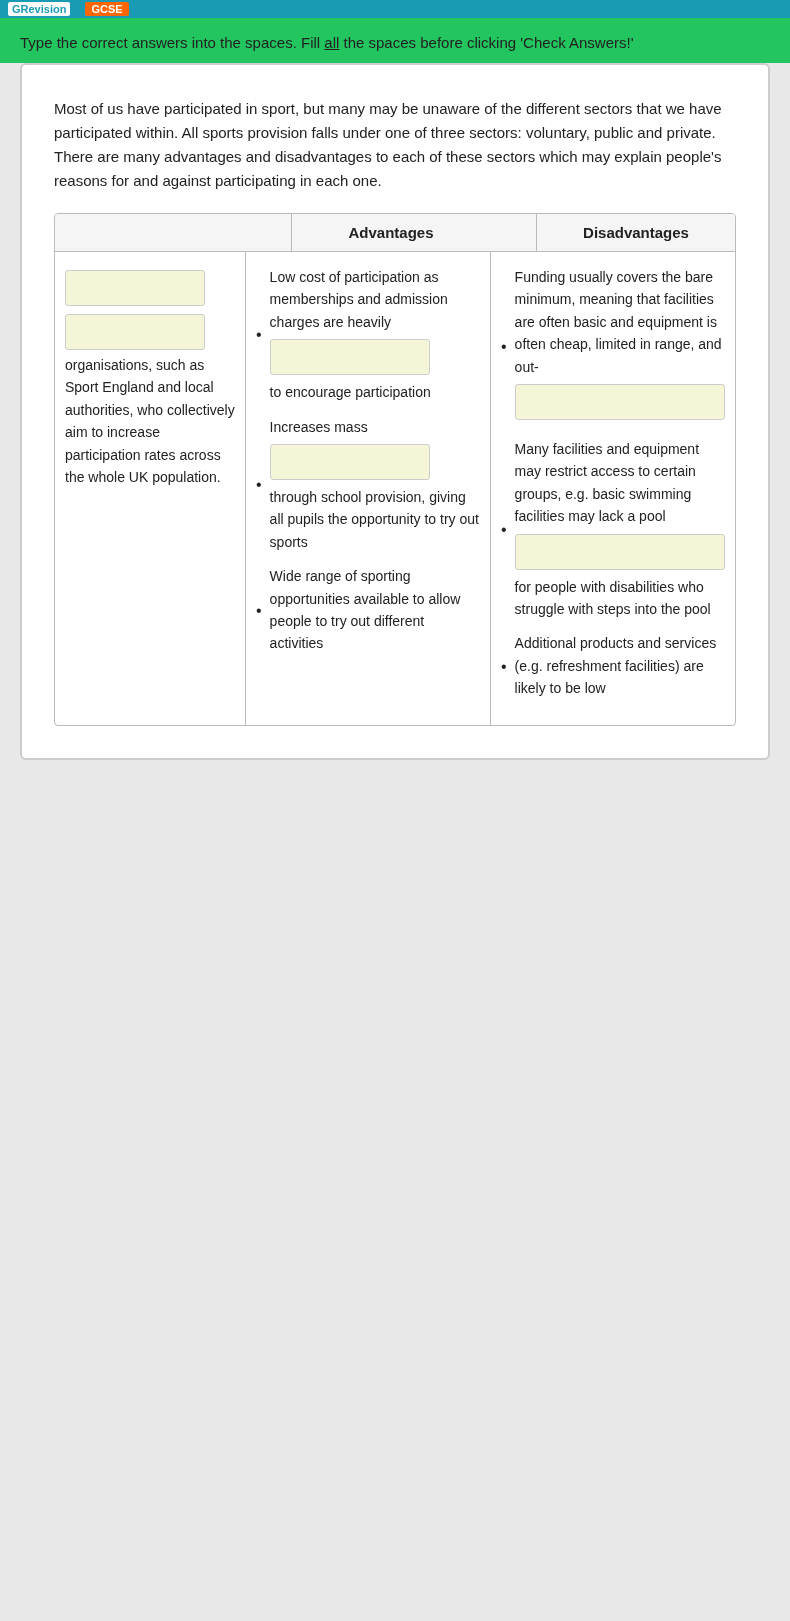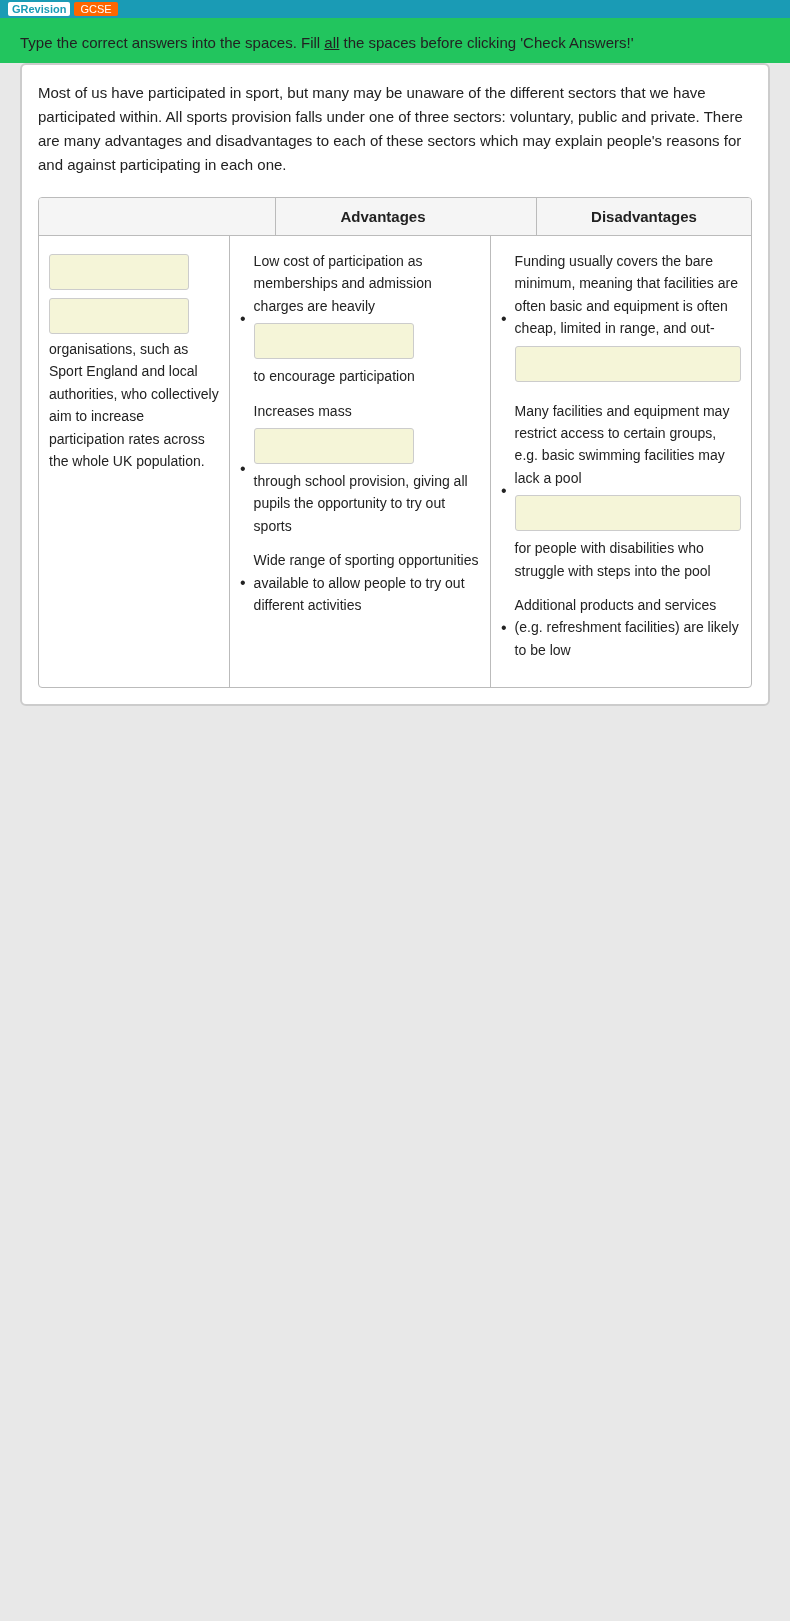--- a/index.html
+++ b/index.html
@@ -21,37 +21,37 @@
       height: 18px;
       width: 100%;
       display: flex;
       align-items: center;
       padding: 0 8px;
     }
 
     .logo-area {
       display: flex;
       align-items: center;
-      gap: 4px;
+      gap: 15px;
       justify-content: space-between;
     }
 
     .logo-text {
       background-color: white;
       color: #1a9bb5;
       font-weight: bold;
       font-size: 11px;
       padding: 1px 4px;
       border-radius: 2px;
     }
 
     .logo-text2 {
       background-color: #ff6600;
       color: white;
-      font-weight: normal;
+      font-weight: bold;
       font-size: 11px;
       padding: 1px 6px;
       border-radius: 2px;
     }
 
     .instruction-text {
       padding: 16px 20px 12px 20px;
       font-size: 15px;
       color: #222;
       background-color: #22c55e;
@@ -59,21 +59,21 @@
 
     .instruction-text u {
       text-decoration: underline;
     }
 
     .main-card {
       margin: 0 20px 20px 20px;
       background: white;
       border: 2px solid #ccc;
       border-radius: 6px;
-      padding: 16px;
+      padding: 32px;
     }
 
     .intro-text {
       font-size: 15px;
       color: #222;
       line-height: 1.6;
       margin-bottom: 20px;
     }
 
     .table-container {

